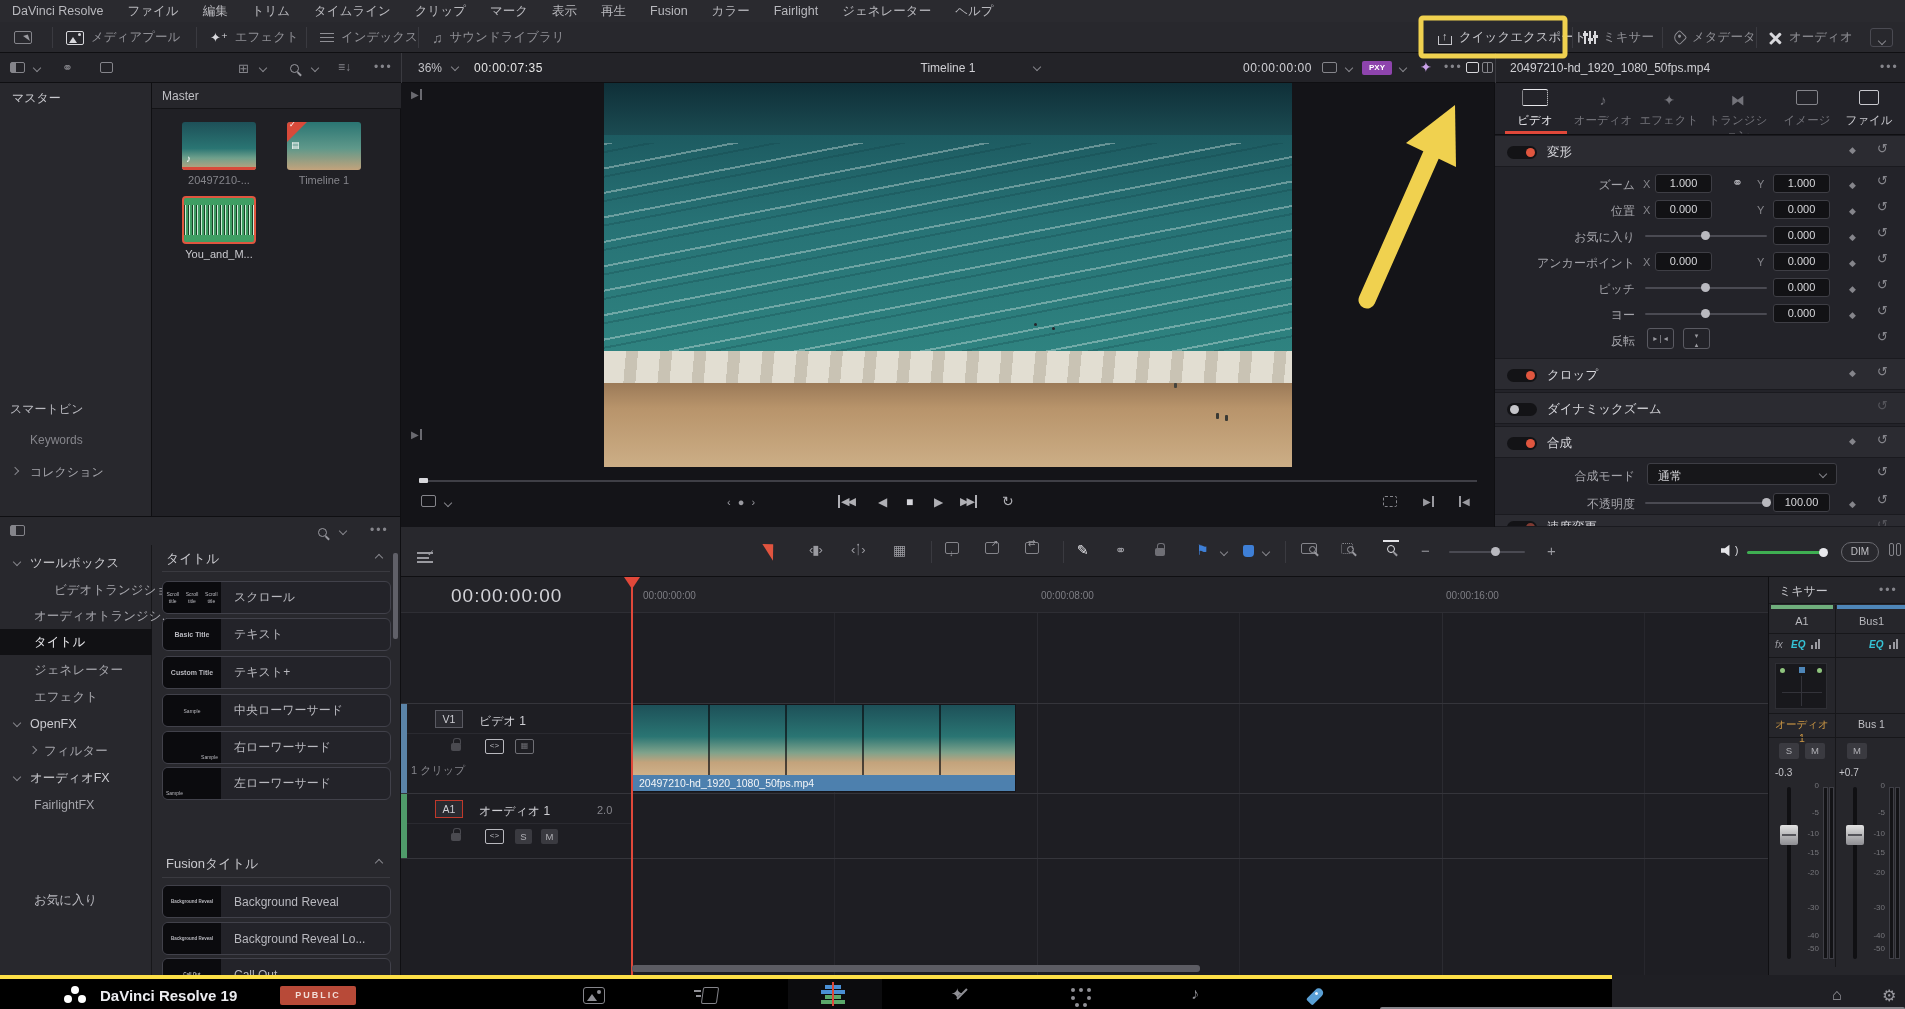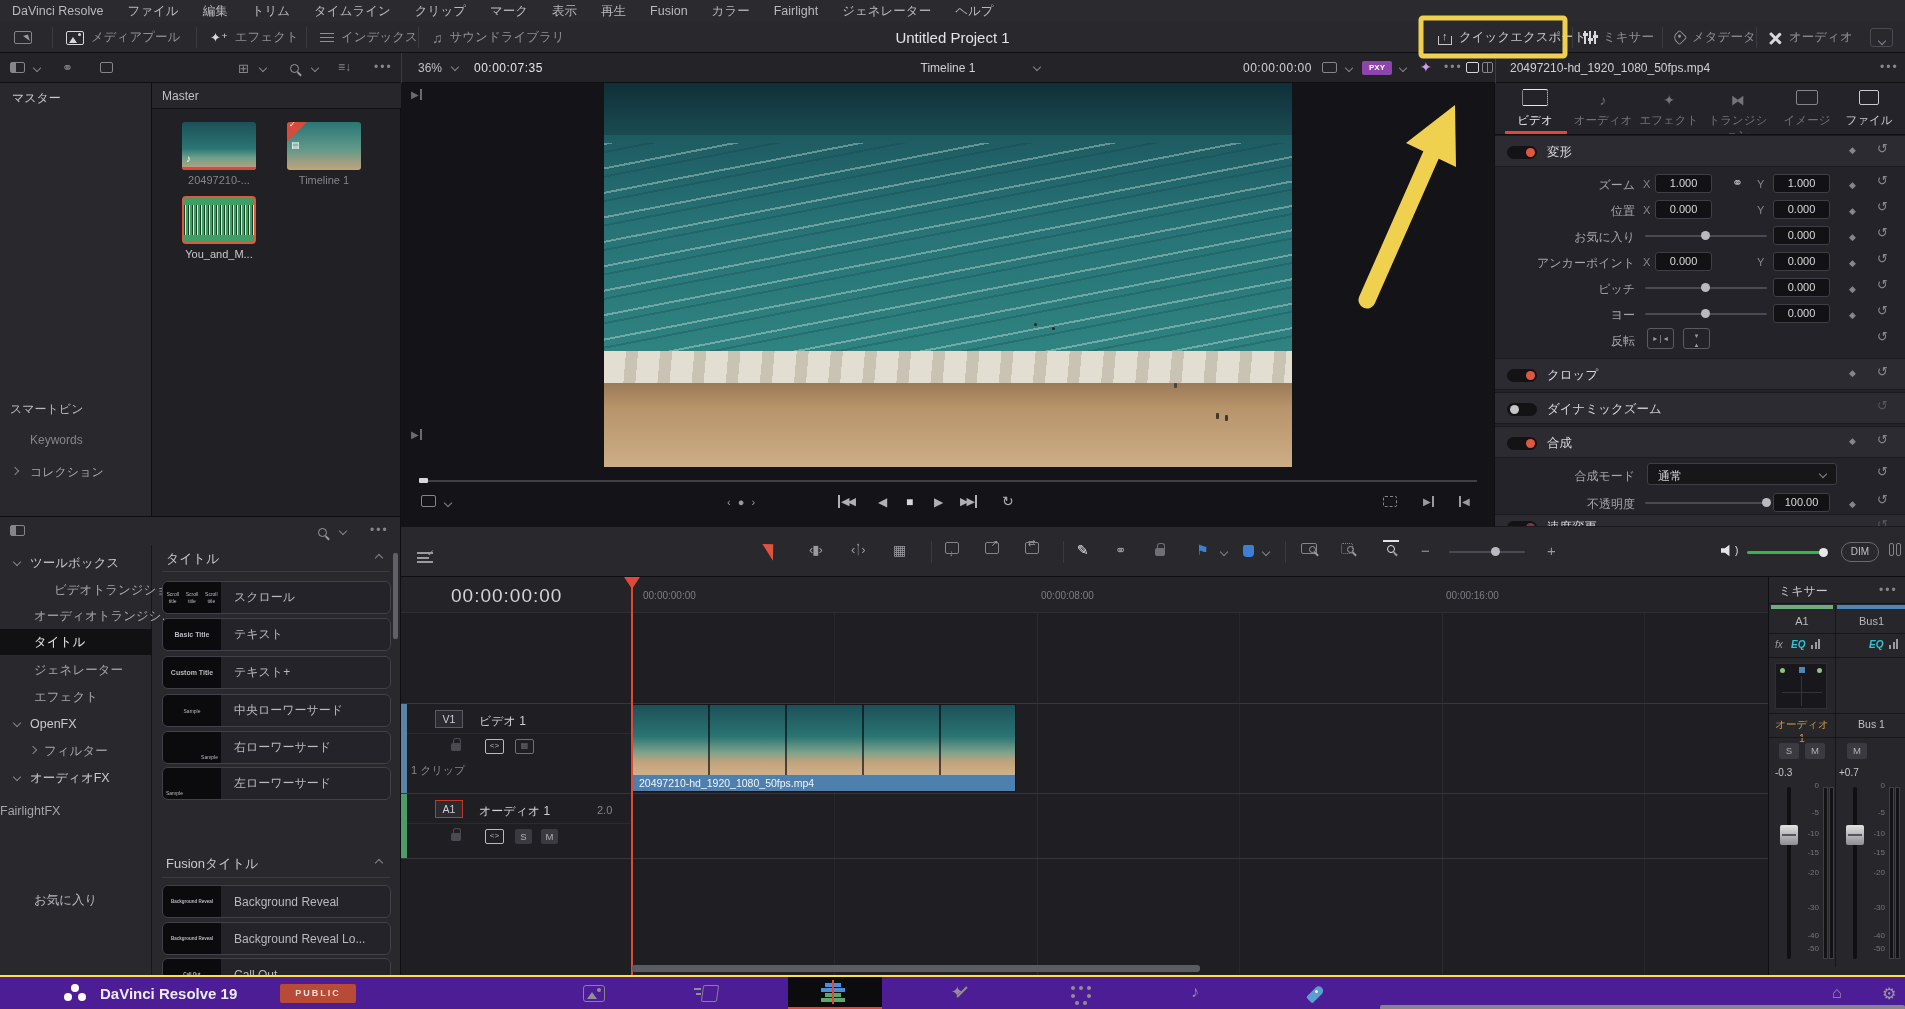--- a/index.html
+++ b/index.html
@@ -67,21 +67,21 @@
 #mixer{left:1768px;top:577px;width:137px;height:398px;background:#26262b;border-left:1px solid #0f0f12}
 #mixer>*{position:absolute}
 .mbar3{display:inline-flex;align-items:flex-end;gap:1.5px}
 .mbar3 i{width:2px;background:#9a9aa0;display:block}
 .fader-track{position:absolute;width:4px;background:#101013;border-radius:2px}
 .fader-handle{position:absolute;width:18px;height:20px;background:linear-gradient(#e2e2e2,#8e8e93);border-radius:2px}
 .fader-handle::after{content:"";position:absolute;left:2px;right:2px;top:9px;height:2px;background:#55555b}
 .meter{position:absolute;width:5px;border:1px solid #3f3f46;background:#131316}
 .dbnum{position:absolute;font-size:8px;color:#75757a;width:22px;text-align:right}
 
-#bottombar{left:0;top:975px;width:1905px;height:34px;background:#4c1d95;border-top:2px solid #fde047}
+#bottombar{left:0;top:975px;width:1612px;height:34px;background:#000000;border-top:4px solid #fde047}
 #bottombar>*{position:absolute}
 .pgico{color:#8f8f95}
 
 .lens{display:inline-block;width:9px;height:9px;border:1.5px solid #9a9aa0;border-radius:50%;position:relative}
 .lens::after{content:"";position:absolute;width:5px;height:1.5px;background:#9a9aa0;transform:rotate(45deg);right:-4px;bottom:-2px}
 </style>
 </head>
 <body>
 
 <div id="menubar" class="r">
@@ -127,21 +127,20 @@
         <i style="width:14px;height:1.5px;background:#8f8f95"></i>
         <i style="width:14px;height:1.5px;background:#8f8f95"></i>
       </span>
     <span>インデックス</span>
   </div>
   <div class="sep" style="left:418px;top:5px;height:21px"></div>
   <div class="tbtn" style="left:432px">
     <span style="font-size:14px;color:#8f8f95">♫</span>
     <span>サウンドライブラリ</span>
   </div>
-  <div class="r" style="left:0;right:0;top:7px;text-align:center;font-size:15px;color:#e4e4e8">Untitled Project 1</div>
 
   <div class="tbtn" style="left:1438px;color:#c5c5ca">
     <span style="position:relative;display:inline-block;width:14px;height:14px">
         <i style="position:absolute;left:0;bottom:0;width:14px;height:9px;border:1.5px solid #c5c5ca;border-top:none"></i>
         <i style="position:absolute;left:4px;top:-1px;font-style:normal;font-size:11px;color:#c5c5ca">↑</i>
       </span>
     <span>クイックエクスポート</span>
   </div>
   <div class="sep" style="left:1572px;top:5px;height:21px"></div>
   <div class="tbtn bright" style="left:1584px">
@@ -251,21 +250,21 @@
   <div id="fxtree">
     <div class="tree-item" style="top:5px;color:#c9c9ce"><span class="cv" style="margin:0 10px 2px 14px"></span><span>ツールボックス</span></div>
     <div class="tree-item" style="top:32px;padding-left:54px"><span>ビデオトランジション</span></div>
     <div class="tree-item" style="top:58px;padding-left:34px"><span>オーディオトランジシ...</span></div>
     <div class="tree-item" style="top:84px;background:#111114;color:#e8e8ec;padding-left:34px"><span>タイトル</span></div>
     <div class="tree-item" style="top:112px;padding-left:34px"><span>ジェネレーター</span></div>
     <div class="tree-item" style="top:139px;padding-left:34px"><span>エフェクト</span></div>
     <div class="tree-item" style="top:166px;color:#c9c9ce"><span class="cv" style="margin:0 10px 2px 14px"></span><span>OpenFX</span></div>
     <div class="tree-item" style="top:193px"><span class="cvr" style="margin:0 8px 2px 30px"></span><span>フィルター</span></div>
     <div class="tree-item" style="top:220px;color:#c9c9ce"><span class="cv" style="margin:0 10px 2px 14px"></span><span>オーディオFX</span></div>
-    <div class="tree-item" style="top:253px;"><span>FairlightFX</span></div>
+    <div class="tree-item" style="top:247px;padding-left:34px"><span>FairlightFX</span></div>
     <div class="tree-item" style="top:342px;padding-left:34px;color:#b9b9bf"><span>お気に入り</span></div>
   </div>
 
   <div id="fxlist">
     <div class="r" style="left:14px;top:5px;color:#c9c9ce;font-size:13px">タイトル</div>
     <span class="r cvu" style="left:224px;top:10px"></span>
     <i class="r" style="left:10px;top:26px;width:228px;height:1px;background:#3a3a40"></i>
 
     <div class="fxitem" style="top:36px">
       <span class="fxthumb" style="font-size:5px;line-height:7px">

